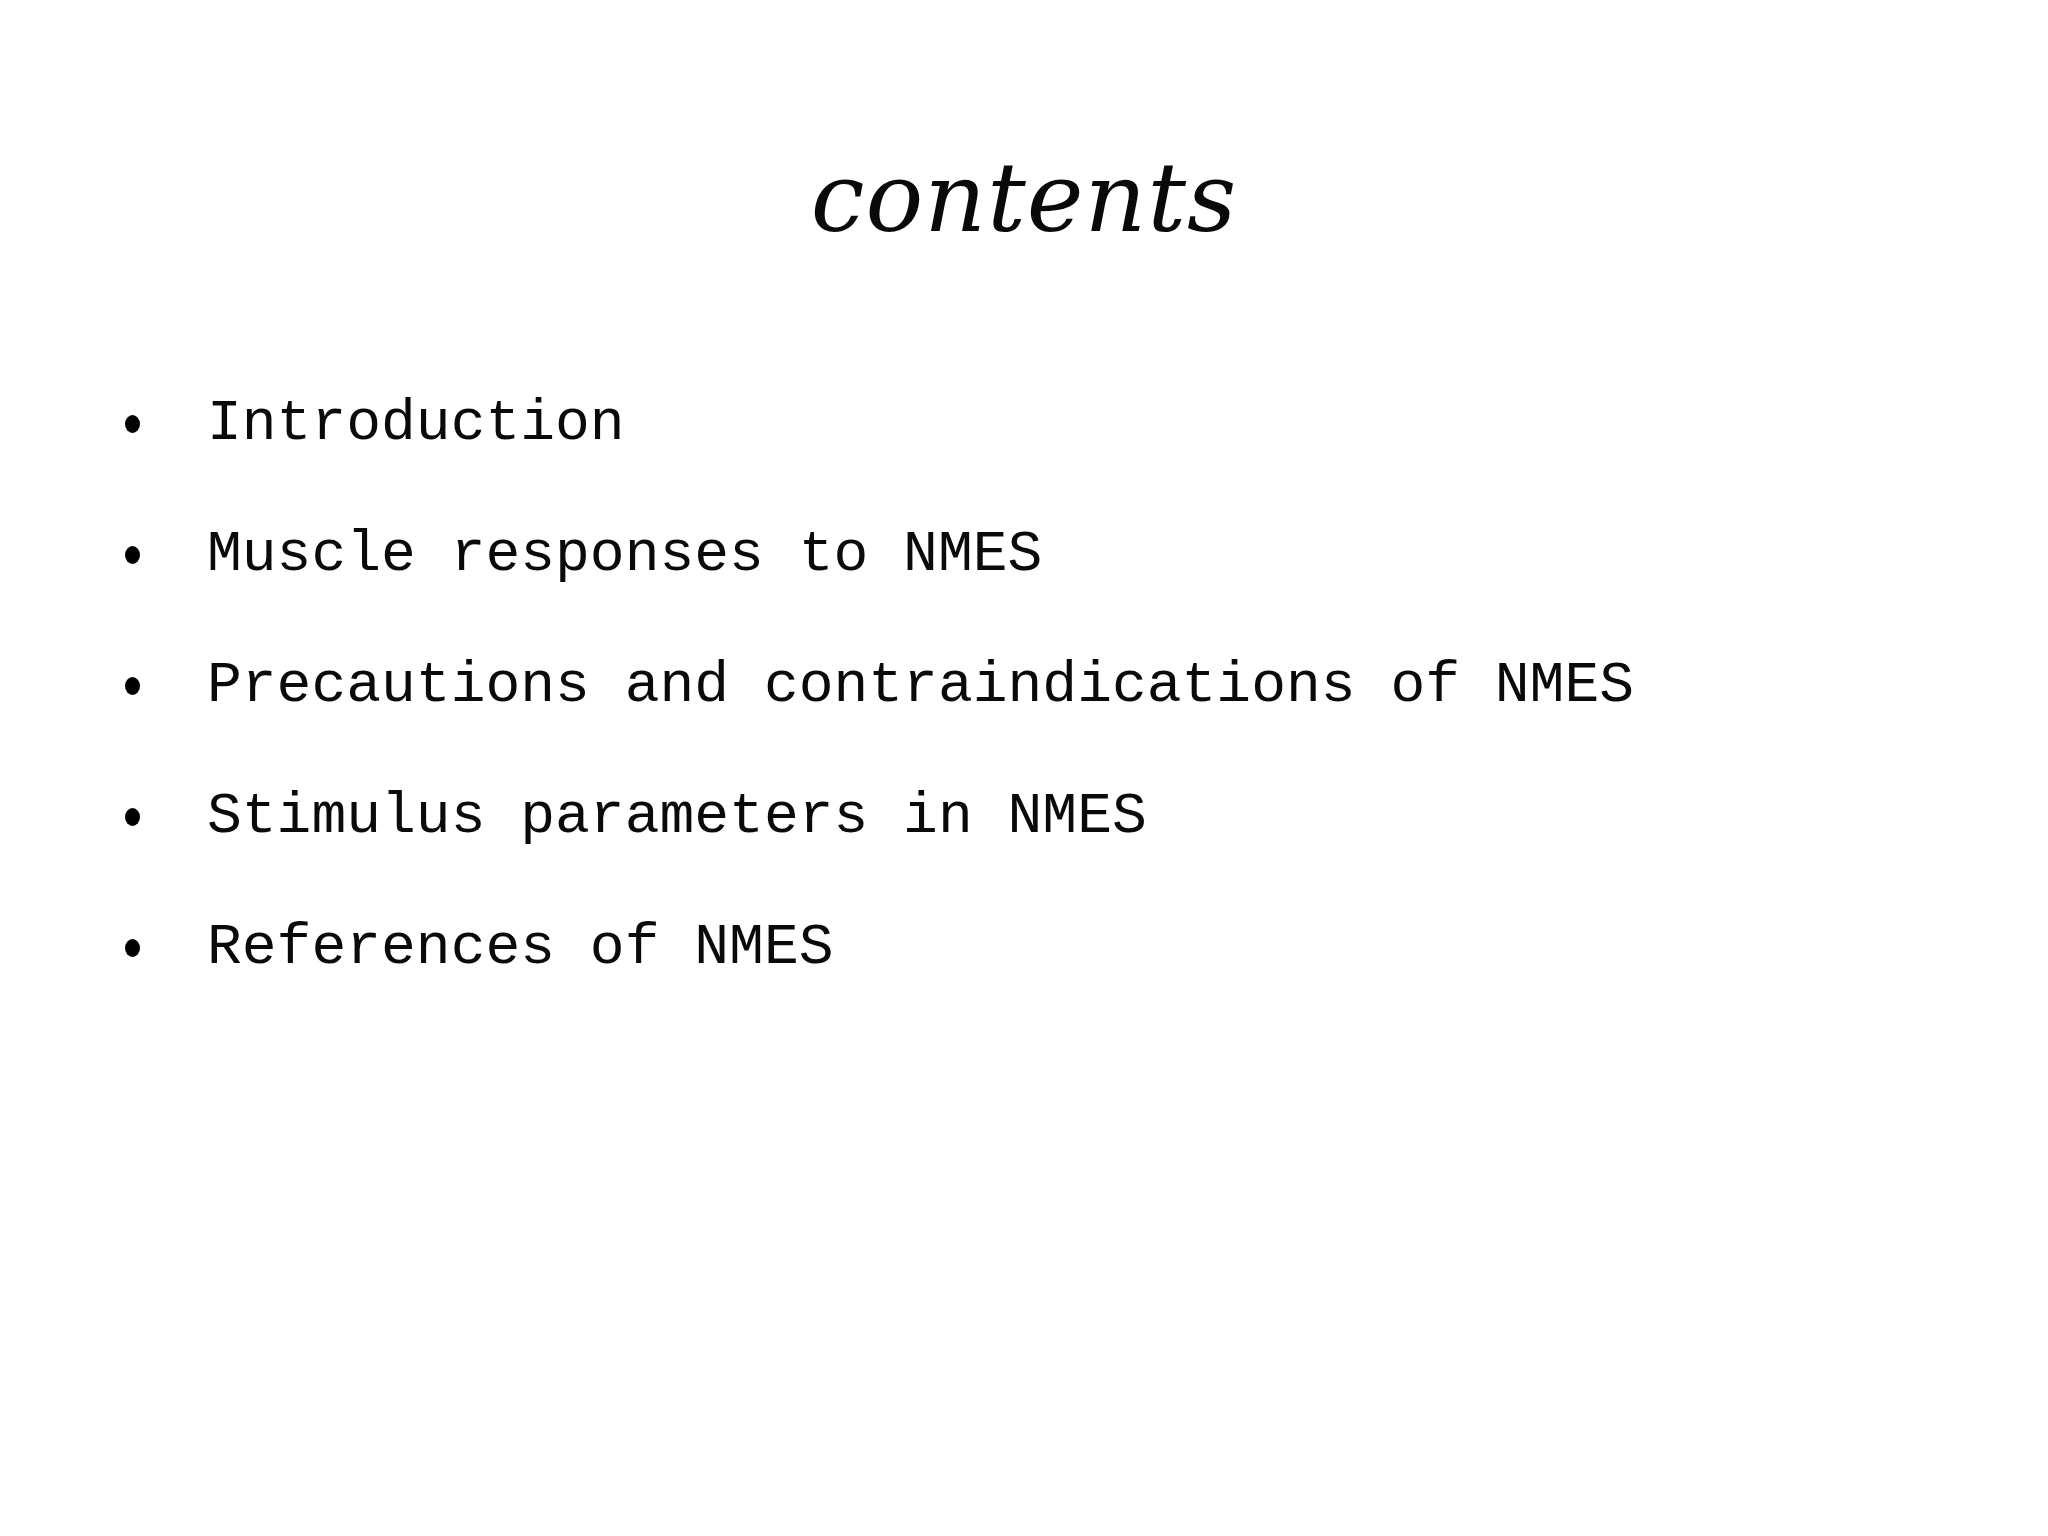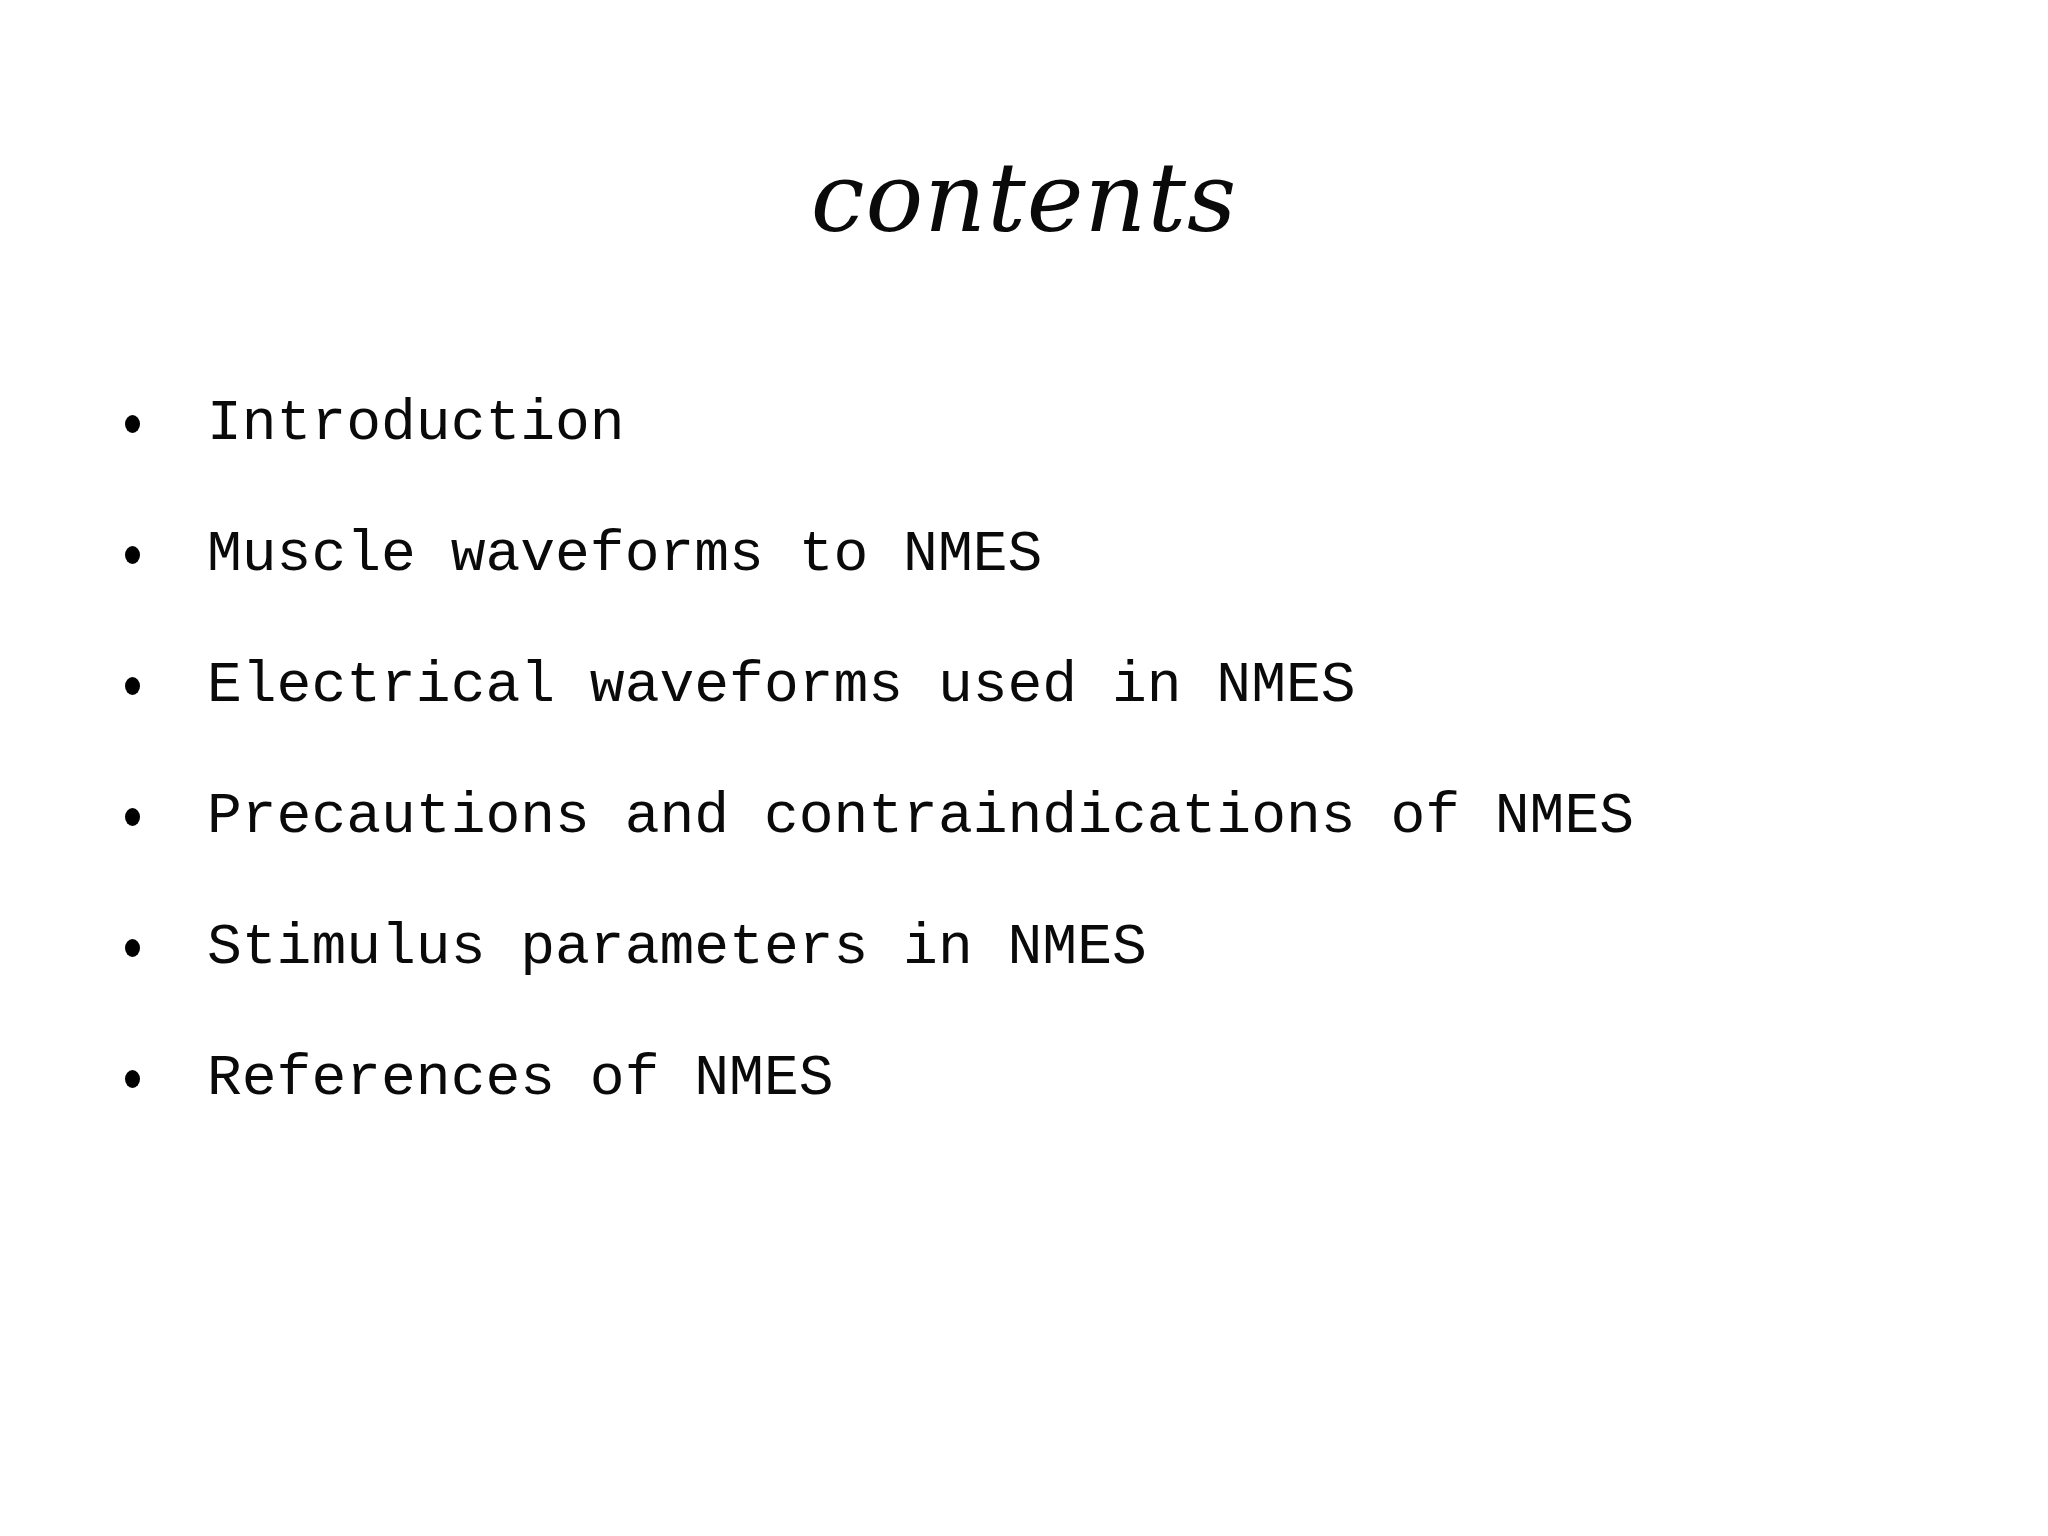--- a/index.html
+++ b/index.html
@@ -69,27 +69,23 @@
   <div class="list">
 
       <div class="item">
         <span class="bullet"></span>
         <span class="item-text">Introduction</span>
       </div>
 
 
       <div class="item">
         <span class="bullet"></span>
-        <span class="item-text">Muscle waveforms to NMES</span>
+        <span class="item-text">Muscle responses to NMES</span>
       </div>
 
-      <div class="item">
-        <span class="bullet"></span>
-        <span class="item-text">Electrical waveforms used in NMES</span>
-      </div>
 
       <div class="item">
         <span class="bullet"></span>
         <span class="item-text">Precautions and contraindications of NMES</span>
       </div>
 
       <div class="item">
         <span class="bullet"></span>
         <span class="item-text">Stimulus parameters in NMES</span>
       </div>

